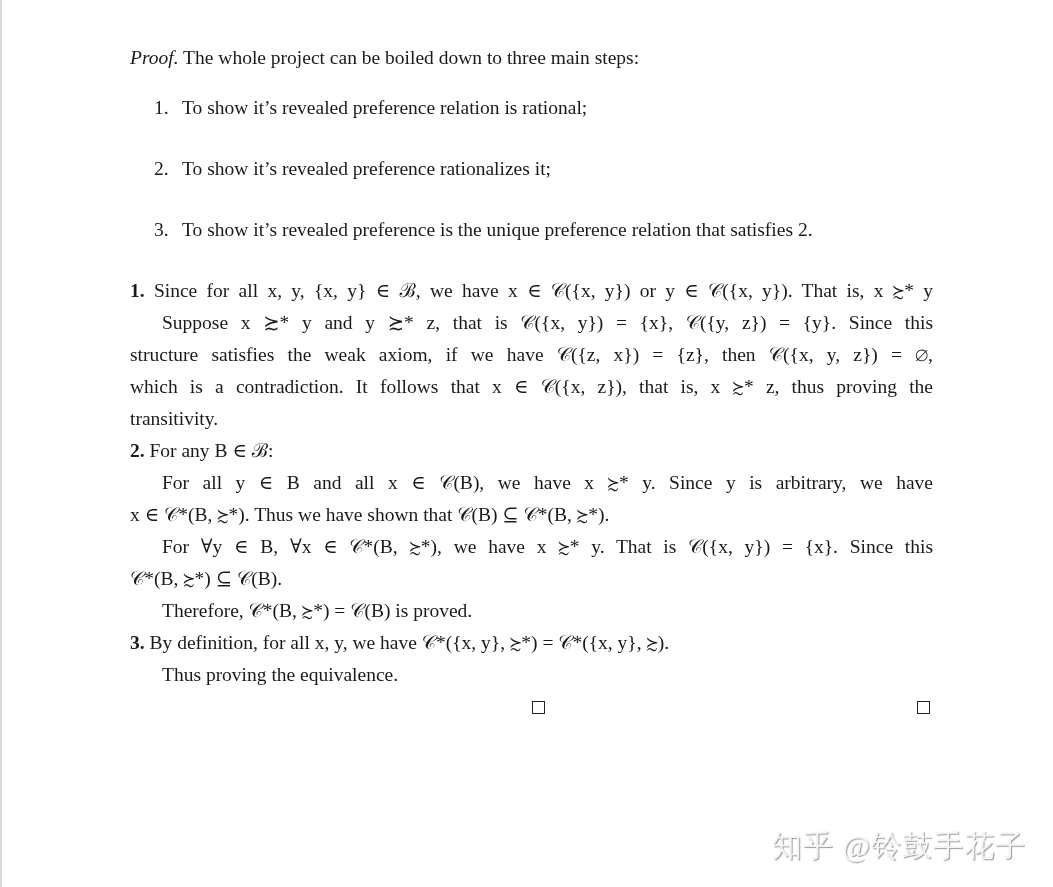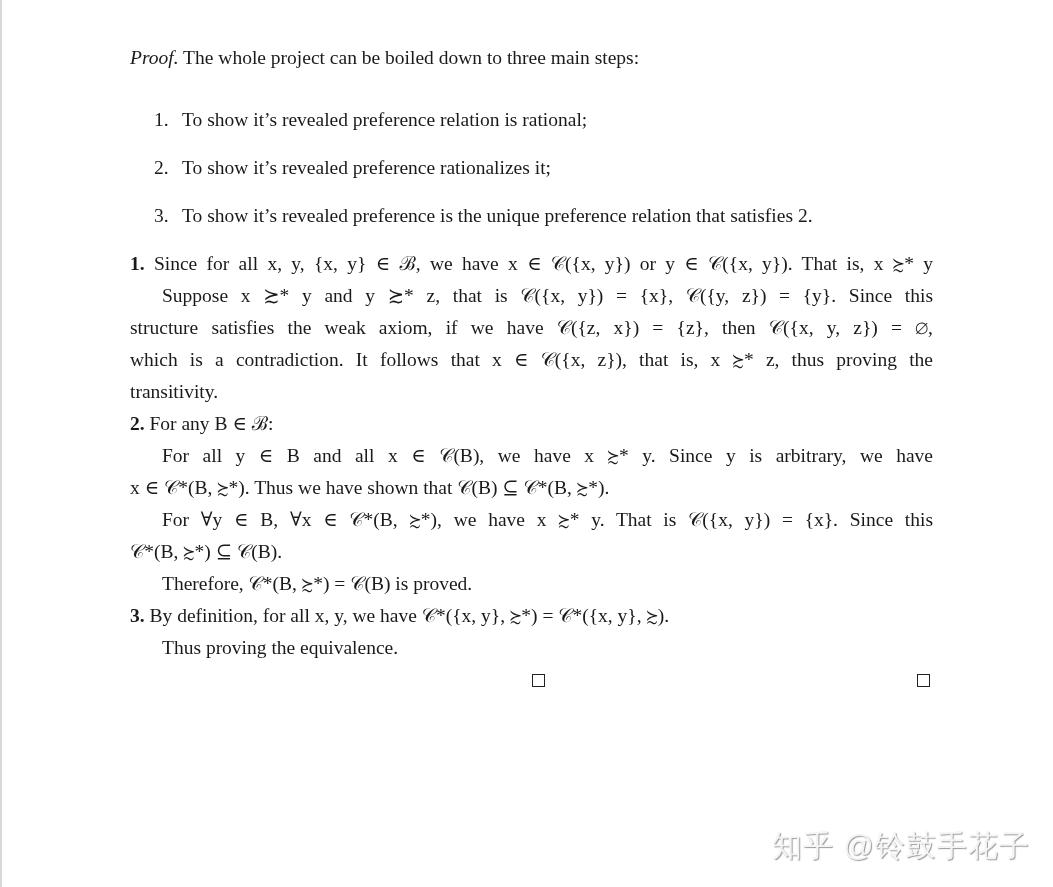--- a/index.html
+++ b/index.html
@@ -36,43 +36,43 @@
       height: 32px;
     }
     .justify {
       text-align: justify;
       text-align-last: justify;
       white-space: normal;
     }
     .indent { padding-left: 32px; }
     .item { padding-left: 24px; }
     .item .num { display: inline-block; width: 28px; }
-    .gap-lg { margin-top: 30px; }
-    .gap-md { margin-top: 16px; }
+    .gap-lg { margin-top: 18px; }
+    .gap-md { margin-top: 29px; }
     em.proof { font-style: italic; }
     b { font-weight: bold; }
     .qed-row {
       position: relative;
       height: 32px;
     }
     .qed {
       position: absolute;
       top: 10px;
       width: 13px;
       height: 13px;
       border: 1.3px solid #222;
       box-sizing: border-box;
     }
     .qed1 { left: 402px; }
     .qed2 { left: 787px; }
     .watermark {
       position: absolute;
       left: 772px;
       top: 826px;
-      font-family: Liberation Sans, sans-serif;
+      font-family: Liberation Serif, serif;
       font-size: 30px;
       color: #f4f4f4;
       text-shadow: 1px 1px 1px #9a9a9a;
       letter-spacing: 1px;
       white-space: nowrap;
     }
   </style>
 </head>
 <body>
 

